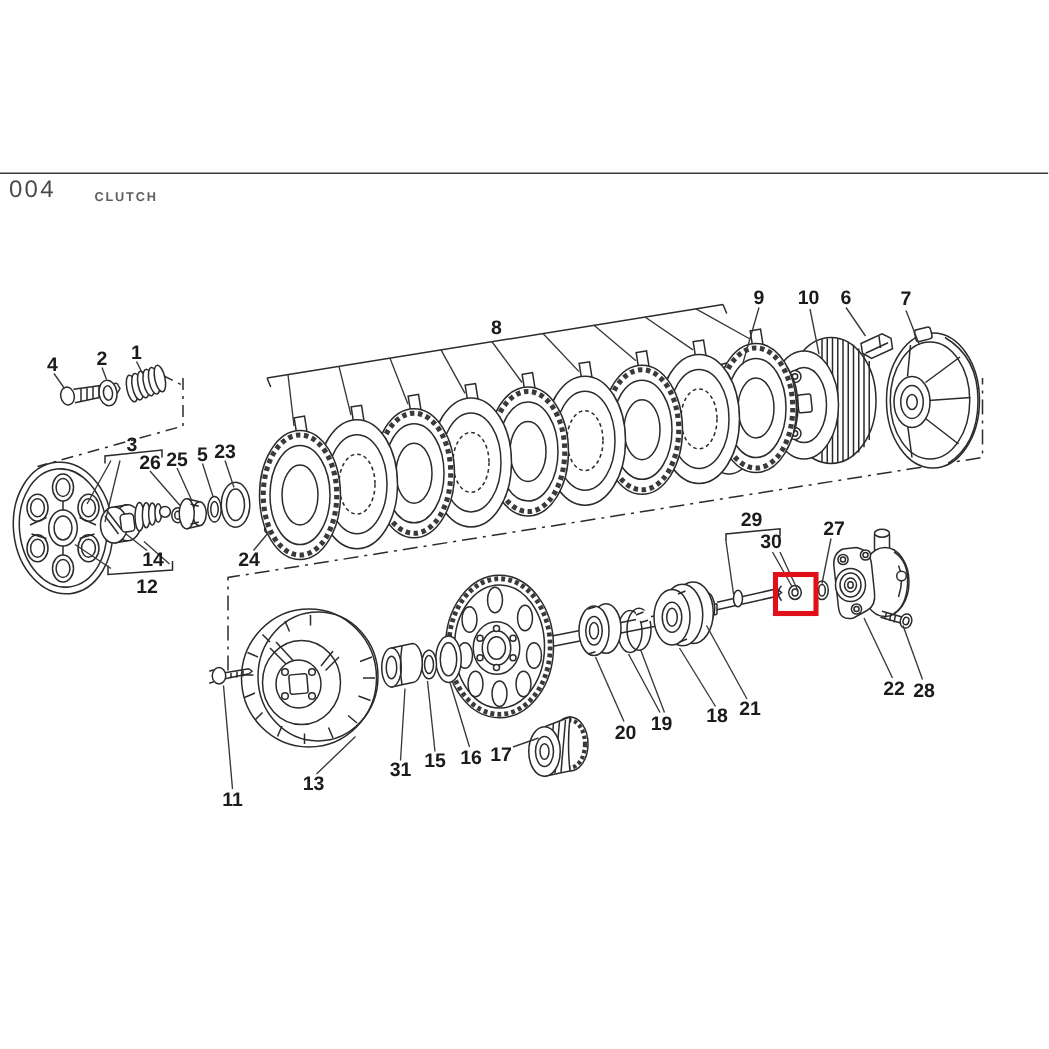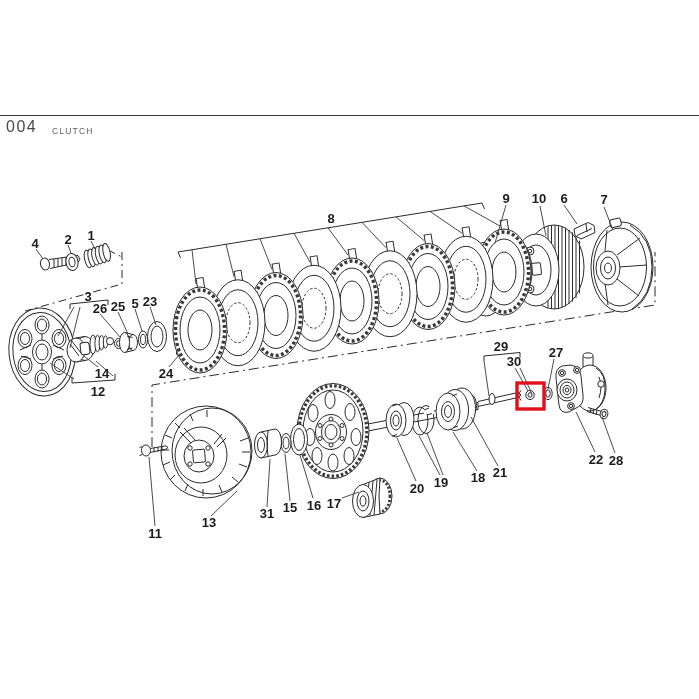--- a/index.html
+++ b/index.html
@@ -2,22 +2,22 @@
 <html><head>
 <meta charset="utf-8">
 <style>
   html,body{margin:0;padding:0;background:#fff;}
   .page{position:relative;width:699px;height:699px;background:#fff;overflow:hidden;
         font-family:"Liberation Sans",sans-serif;}
   .header-rule{position:absolute;left:0;top:115px;width:699px;height:0;
                border-top:1.6px solid #3a3a3a;}
   .page-code{position:absolute;left:6px;top:118px;font-size:16px;font-weight:400;
              color:#4a4a4a;letter-spacing:1.5px;font-family:"Liberation Sans",sans-serif;}
-  .section-title{position:absolute;left:52px;top:126px;font-size:8.5px;color:#606060;
-                 letter-spacing:1.2px;font-weight:400;}
+  .section-title{position:absolute;left:63px;top:126px;font-size:8.5px;color:#606060;
+                 letter-spacing:1.2px;font-weight:700;}
   svg{position:absolute;left:0;top:0;}
   svg text{font:bold 13px "Liberation Sans",sans-serif;fill:#1b1b1b;}
   .ln{stroke:#2b2b2b;stroke-width:1;fill:none;}
   .part{stroke:#2b2b2b;stroke-width:1;fill:#fff;}
   .leader{stroke:#383838;stroke-width:0.9;fill:none;}
 </style>
 </head>
 <body>
 
 <div class="page">

